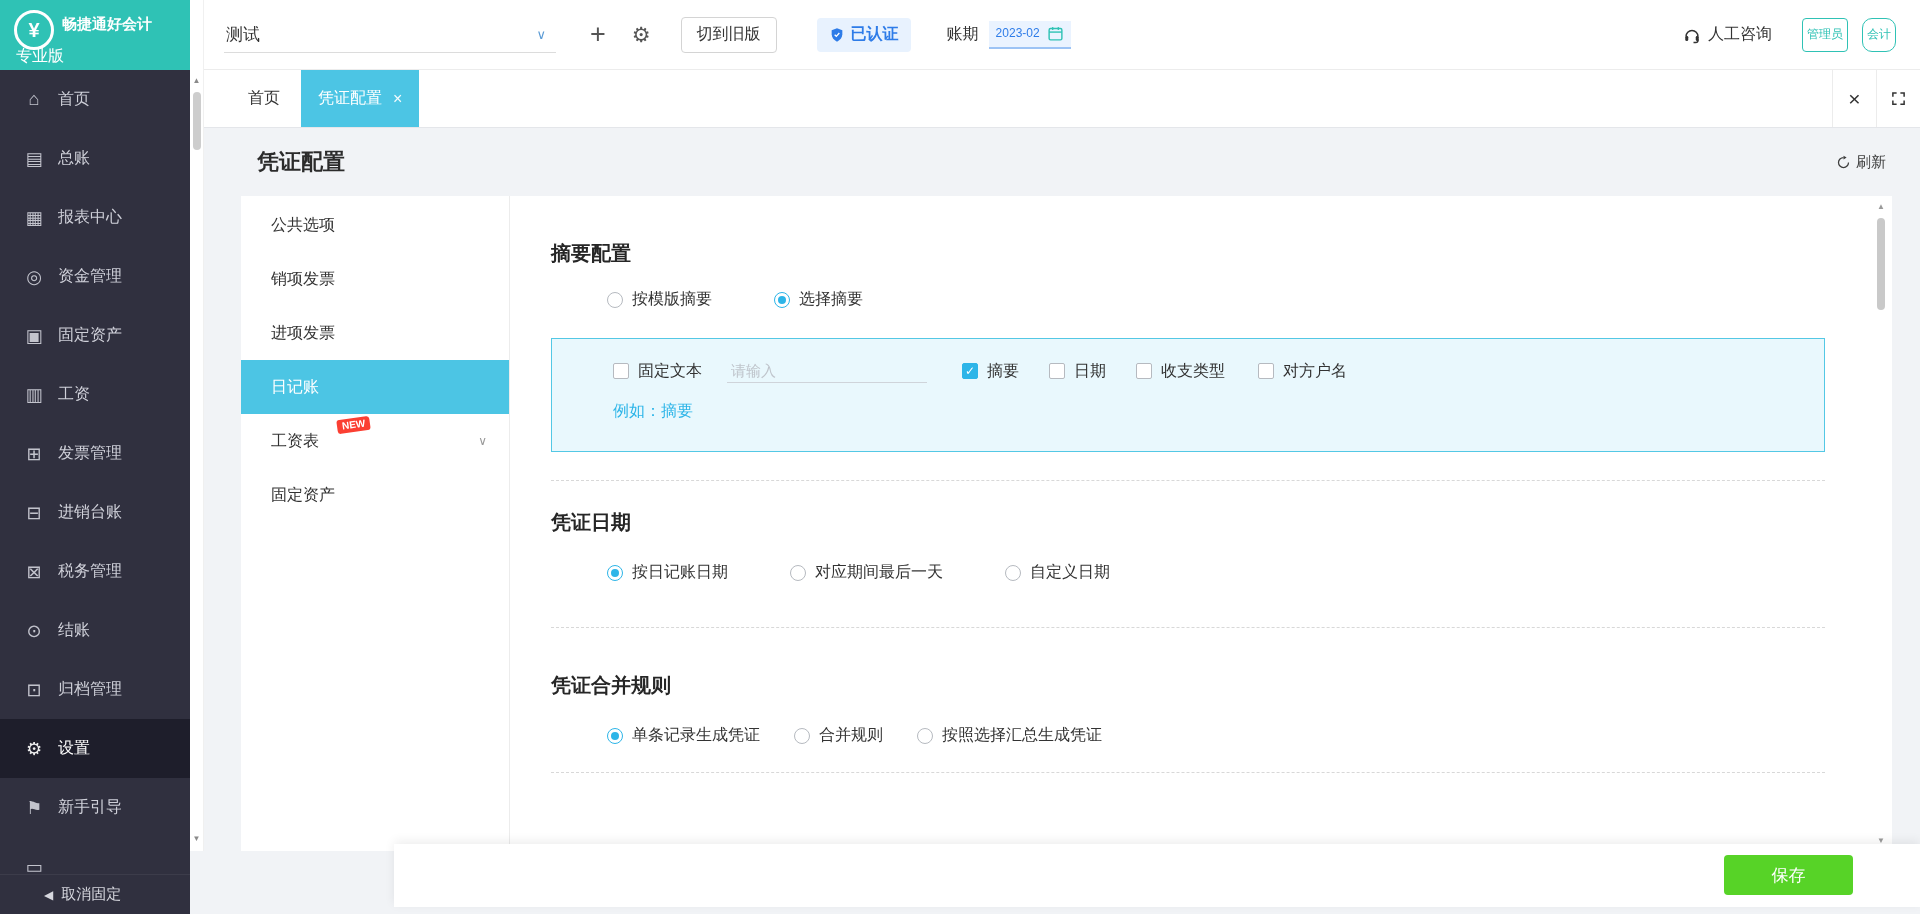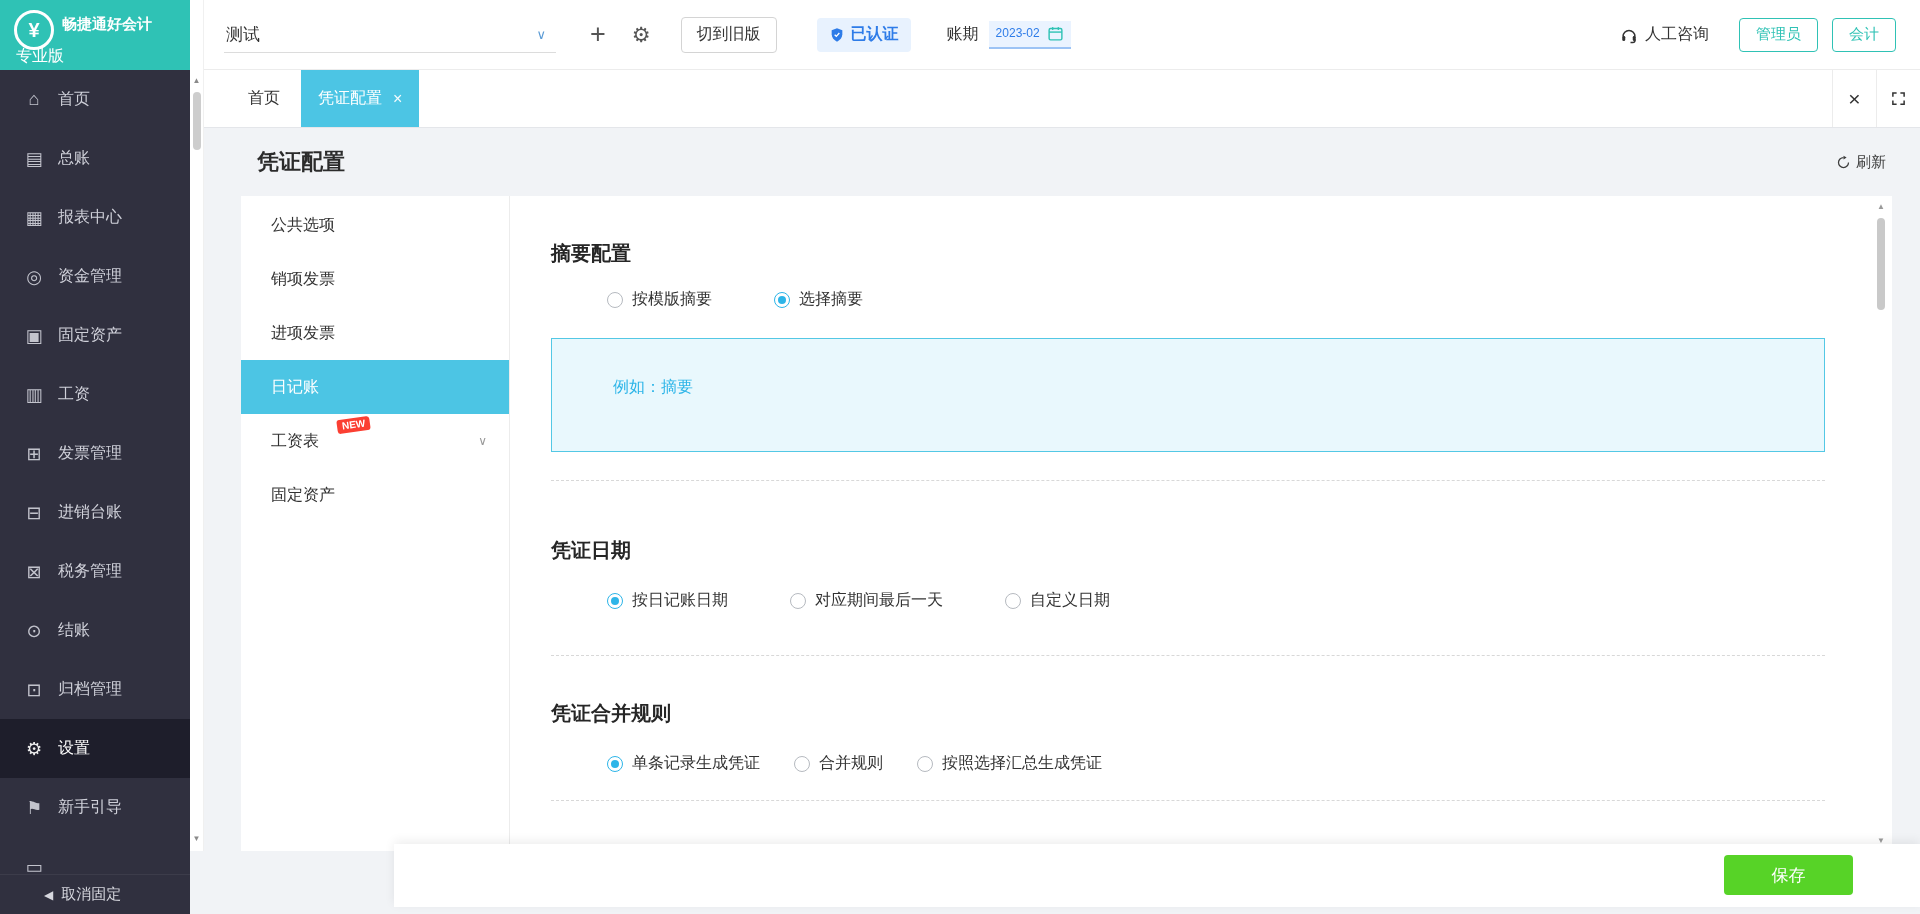--- a/index.html
+++ b/index.html
@@ -38,23 +38,23 @@
   .tb-gear { margin-left:26px; font-size:21px; color:#555; cursor:pointer; line-height:1; }
   .btn-old { margin-left:30px; height:36px; padding:0 15px; border:1px solid #d4d4d4; border-radius:4px; background:#fff;
              font-size:16px; color:#333; display:flex; align-items:center; cursor:pointer; }
   .badge-cert { margin-left:40px; height:34px; padding:0 12px; background:#e8f2fe; border-radius:4px; display:flex; align-items:center;
                 gap:6px; color:#2e7ce8; font-size:16px; font-weight:bold; }
   .period { margin-left:36px; display:flex; align-items:center; font-size:16px; }
   .period-value { margin-left:10px; color:#2e7ce8; background:#eaf3ff; padding:4px 7px 5px; border-bottom:2px solid #9cc3f5;
                   display:flex; align-items:center; gap:7px; font-size:12px; cursor:pointer; }
   .tb-right { margin-left:auto; display:flex; align-items:center; margin-right:24px; }
   .support { display:flex; align-items:center; gap:7px; font-size:16px; color:#333; cursor:pointer; }
-  .btn-teal { height:34px; padding:0 16px; border:1px solid #2fc2b5; color:#2fc2b5; border-radius:4px; background:#fff;
-              font-size:15px; display:flex; align-items:center; cursor:pointer; }
-  .btn-admin { margin-left:30px; } .btn-acc { margin-left:14px; }
+  .btn-teal { height:34px; padding:0 4px; border:1px solid #2fc2b5; color:#2fc2b5; border-radius:4px; background:#fff;
+              font-size:12px; display:flex; align-items:center; cursor:pointer; }
+  .btn-admin { margin-left:30px; } .btn-acc { margin-left:14px;border-radius:10px; }
 
   .tabstrip { height:58px; background:#fff; display:flex; align-items:stretch; position:relative; border-bottom:1px solid #e4e6ea; }
   .tab-home { margin-left:29px; padding:0 15px; display:flex; align-items:center; font-size:16px; color:#333; cursor:pointer; }
   .tab-active { margin-left:6px; background:#4cc5e4; color:#fff; display:flex; align-items:center; gap:11px; padding:0 17px; font-size:16px; cursor:pointer; }
   .tab-close { font-size:16px; opacity:.95; cursor:pointer; }
   .strip-actions { position:absolute; right:0; top:0; height:100%; display:flex; }
   .sa-btn { width:44px; border-left:1px solid #ececec; display:flex; align-items:center; justify-content:center;
             font-size:21px; color:#333; background:#fff; cursor:pointer; }
 
   .content { position:absolute; top:128px; left:0; right:0; bottom:63px; background:#f1f3f6; overflow:hidden; }
@@ -84,21 +84,21 @@
   .cyanbox { margin-top:28px; height:114px; background:#e9f8fd; border:1px solid #53c8e5; padding:20px 0 0 61px; }
   .cb-row { display:flex; align-items:center; font-size:16px; }
   .fixed-input { margin-left:25px; width:200px; border:none; border-bottom:1px solid #cfd4da; background:transparent;
                  font-size:15px; padding:3px 4px; outline:none; font-family:inherit; }
   .fixed-input::placeholder { color:#bfc4cb; }
   .ml35{margin-left:35px;} .ml30{margin-left:30px;} .ml33{margin-left:33px;}
   .example { margin-top:18px; font-size:16px; color:#2db5e8; cursor:pointer; }
 
   .dashed { border-top:1px dashed #d8d8d8; }
   .d1 { margin-top:28px; } .d2 { margin-top:44px; } .d3 { margin-top:26px; }
-  .h2a { margin-top:56px; } .h3a { margin-top:44px; }
+  .h2a { margin-top:28px; } .h3a { margin-top:44px; }
   .row2 { margin-top:26px; } .row3 { margin-top:26px; gap:34px; }
 
   .panel-scroll { position:absolute; right:5px; top:4px; bottom:4px; width:12px; }
   .ps-arrow { position:absolute; left:0; right:0; text-align:center; font-size:8px; color:#9a9a9a; }
   .ps-thumb { position:absolute; left:2px; top:18px; width:8px; height:92px; background:#c9c9c9; border-radius:4px; }
 
   .savebar { position:absolute; left:190px; right:0; bottom:7px; height:63px; background:#fff; box-shadow:0 -3px 10px rgba(0,0,0,.07); z-index:5; }
   .btn-save { position:absolute; right:67px; top:11px; width:129px; height:40px; background:#57d327; border:none; border-radius:4px;
               color:#fff; font-size:17px; display:flex; align-items:center; justify-content:center; cursor:pointer; font-family:inherit; }
 </style>
@@ -288,20 +288,43 @@
               <span class="radio"></span>
               <span>按模版摘要</span>
             </div>
             <div class="opt">
               <span class="radio on"></span>
               <span>选择摘要</span>
             </div>
           </div>
 
           <div class="cyanbox">
+            <div class="cb-row">
+              <div class="opt">
+                <span class="cb"></span>
+                <span>固定文本</span>
+              </div>
+              <input class="fixed-input" placeholder="请输入" style="">
+              <div class="opt ml35">
+                <span class="cb on"></span>
+                <span>摘要</span>
+              </div>
+              <div class="opt ml30">
+                <span class="cb"></span>
+                <span>日期</span>
+              </div>
+              <div class="opt ml30">
+                <span class="cb"></span>
+                <span>收支类型</span>
+              </div>
+              <div class="opt ml33">
+                <span class="cb"></span>
+                <span>对方户名</span>
+              </div>
+            </div>
             <div class="example">例如：摘要</div>
           </div>
 
           <div class="dashed d1"></div>
 
           <div class="sec-title h2a">凭证日期</div>
           <div class="opt-row row2">
             <div class="opt">
               <span class="radio on"></span>
               <span>按日记账日期</span>

